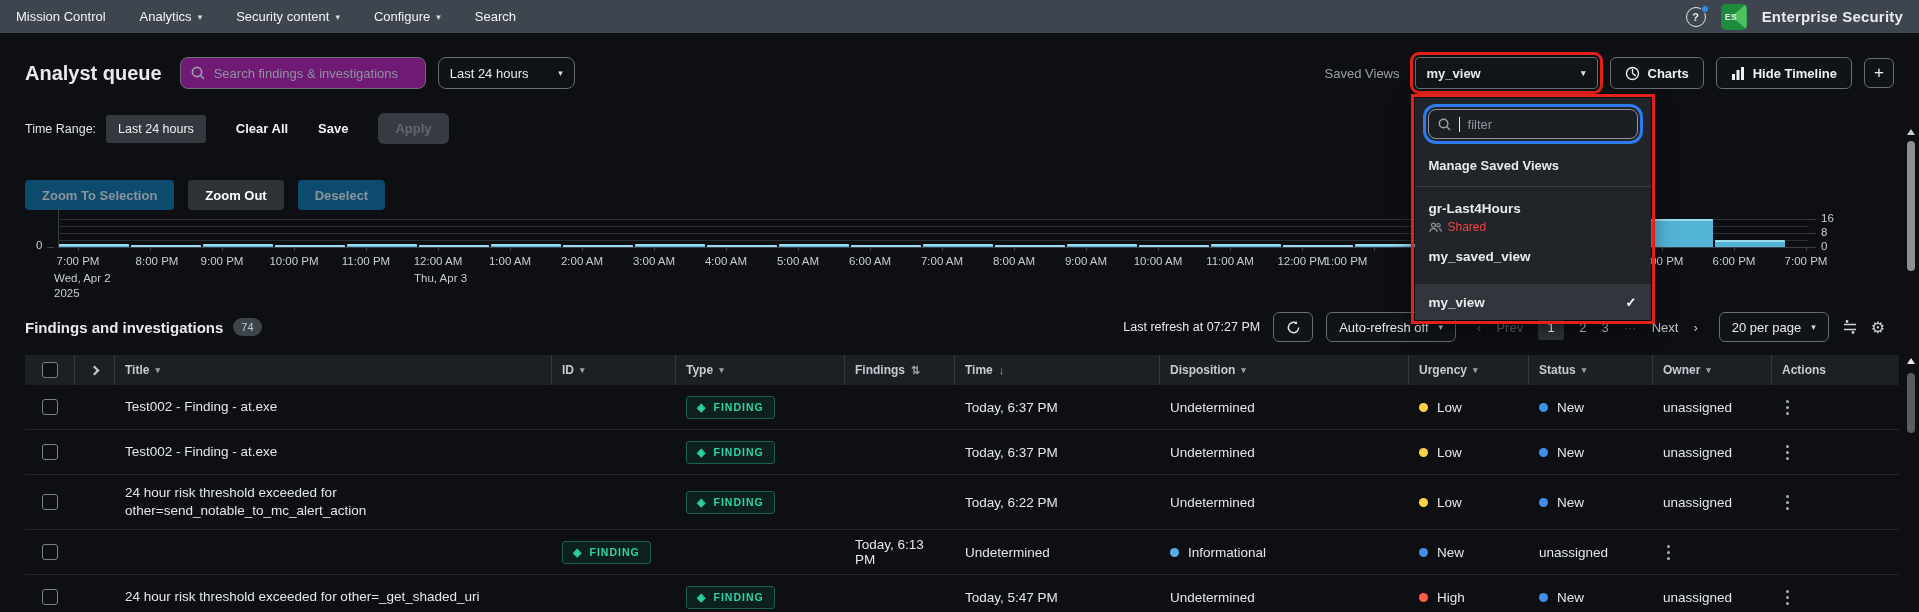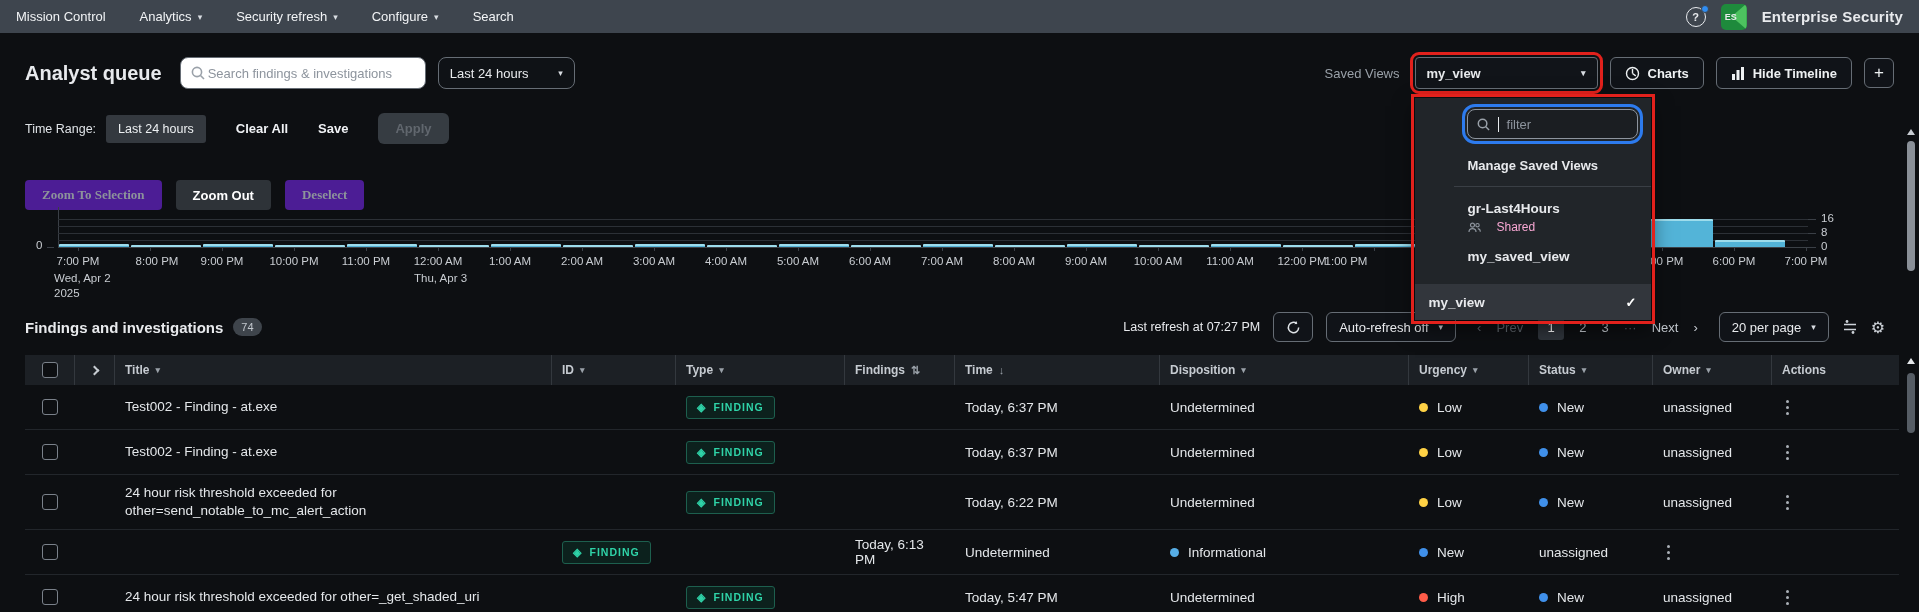--- a/index.html
+++ b/index.html
@@ -21,63 +21,63 @@
   .help-dot { position:absolute; top:-3px; right:-4px; width:8px; height:8px; border-radius:50%;
               background:#2f8df2; border:1.5px solid #3e454e; }
   .es-logo { position:relative; width:26px; height:26px; border-radius:5px; background:#1e8a3c; overflow:hidden;
              display:flex; align-items:center; }
   .es-fold { position:absolute; inset:0; background:#4dc25f; clip-path:polygon(100% 0,100% 100%,42% 50%); }
   .es-text { position:relative; z-index:1; font-size:9px; font-weight:bold; margin-left:4px; }
   .brand { font-size:15px; font-weight:bold; letter-spacing:.2px; }
   
   .page-header { position:absolute; top:55px; left:0; right:0; height:36px; display:flex; align-items:center; padding:0 25px; }
   .page-title { font-size:20px; font-weight:bold; margin-right:18px; white-space:nowrap; }
-  .search-box { display:flex; align-items:center; gap:3px; width:246px; height:32px;
-                border:1px solid #666d75; border-radius:8px; padding:0 10px; background:#ffffff; }
+  .search-box { display:flex; align-items:center; gap:9px; width:246px; height:32px;
+                border:1px solid #666d75; border-radius:8px; padding:0 10px; background:#701a75; }
   .placeholder { color:#8d949d; font-size:13px; white-space:nowrap; }
   .select { display:flex; align-items:center; justify-content:space-between; height:32px;
             border:1px solid #666d75; border-radius:8px; padding:0 11px; font-size:13px; background:#0f1216; cursor:pointer; }
   .time-select { width:137px; margin-left:12px; }
   .header-right { margin-left:auto; display:flex; align-items:center; gap:12px; }
   .savedviews-label { color:#9aa1a9; font-size:13px; margin-right:3px; }
   .selectwrap { position:relative; }
   .savedviews-select { width:183px; border-radius:4px; font-weight:bold; background:#111419; }
   .annotated { outline:3px solid #e2211c; outline-offset:2px; }
   .btn { display:flex; align-items:center; gap:8px; height:32px; border:1px solid #666d75; border-radius:6px;
          background:#101318; padding:0 14px; font-size:13px; font-weight:bold; color:#eef1f3; cursor:pointer; white-space:nowrap; }
   .plus-btn { width:30px; height:30px; justify-content:center; padding:0; font-size:17px; font-weight:normal; }
   
   .dropdown-panel { position:absolute; top:calc(100% + 9px); left:0; width:236px; height:222px;
                     background:#212529; z-index:60; outline:3px solid #e2211c; outline-offset:1px;
-                    box-shadow:0 8px 20px rgba(0,0,0,.55);padding-left:39px; }
+                    box-shadow:0 8px 20px rgba(0,0,0,.55); }
   .filter-input { margin:11px 13px 0; height:30px; border:1px solid #8d949e; border-radius:8px;
                   outline:3px solid #2d7bee; outline-offset:2px; display:flex; align-items:center; gap:8px;
                   padding:0 9px; background:#1b1e22; }
   .cursor-bar { width:1px; height:15px; background:#e8ebee; }
   .dd-manage { margin:19px 14px 0; font-size:13px; font-weight:bold; cursor:pointer; }
   .dd-divider { margin-top:13px; border-top:1px solid #3a3f45; }
   .dd-item { padding:0 14px; font-size:13.5px; font-weight:bold; cursor:pointer; }
   .dd-gr { margin-top:14px; }
-  .dd-shared { display:flex; align-items:center; gap:16px; margin:4px 14px 0; color:#f9a8d4; font-size:12px; }
+  .dd-shared { display:flex; align-items:center; gap:6px; margin:4px 14px 0; color:#ef4444; font-size:12px; }
   .dd-mysaved { margin-top:15px; }
   .dd-selected { position:absolute; bottom:0; left:0; right:0; height:36px; background:#32363c;
                  display:flex; align-items:center; justify-content:space-between; padding:0 14px;
                  font-size:13.5px; font-weight:bold; cursor:pointer; }
   .check { color:#fff; font-size:13px; }
   
   .filter-bar { position:absolute; top:113px; left:25px; display:flex; align-items:center; }
   .fb-label { color:#dfe3e7; font-size:12.5px; margin-right:10px; }
   .chip { background:#34393f; border-radius:3px; padding:7px 12px; font-size:12.5px; color:#eef1f3; }
   .link-btn { font-weight:bold; font-size:13px; color:#f0f2f5; cursor:pointer; margin-left:30px; }
   .apply-btn { margin-left:30px; background:#363c42; color:#61676e; font-weight:bold; font-size:13px;
                border-radius:6px; padding:8px 17px; }
   
   .zoom-row { position:absolute; top:180px; left:25px; display:flex; gap:14px; }
   .zbtn { height:30px; border-radius:4px; display:flex; align-items:center; padding:0 17px; font-size:13px; font-weight:bold; }
-  .zbtn.disabled { background:#4c1d95; color:#8d939b;font-family:Liberation Serif, serif; }
+  .zbtn.disabled { background:#0c4a6e; color:#8d939b; }
   .zbtn.enabled { background:#2e3338; color:#fff; cursor:pointer; }
   
   .chart { position:absolute; top:219px; left:58px; width:1750px; height:90px; }
   .gridline { position:absolute; left:0; width:1750px; height:1px; background:#2c3036; }
   .gridline.base { background:#3c4147; }
   .spine { position:absolute; left:0; top:-12px; width:1px; height:41px; background:#3a3f46; }
   .bar { position:absolute; background:#53b4d8; border-top:2px solid #9ddcec; border-radius:1px 1px 0 0; }
   .tick { position:absolute; top:28px; width:1px; height:4px; background:#3a3f46; }
   .xlab { position:absolute; top:36px; transform:translateX(-50%); font-size:11.5px; color:#c9cdd2; white-space:nowrap; }
   .xsub { position:absolute; font-size:11.5px; color:#c9cdd2; white-space:nowrap; }
@@ -139,21 +139,21 @@
 <div class="topnav">
   <div id="nav-items">
       <div class="nav-item">
         <span>Mission Control</span>
       </div>
       <div class="nav-item">
         <span>Analytics</span>
         <span class="caret">▾</span>
       </div>
       <div class="nav-item">
-        <span>Security refresh</span>
+        <span>Security content</span>
         <span class="caret">▾</span>
       </div>
       <div class="nav-item">
         <span>Configure</span>
         <span class="caret">▾</span>
       </div>
       <div class="nav-item">
         <span>Search</span>
       </div>
     </div>

